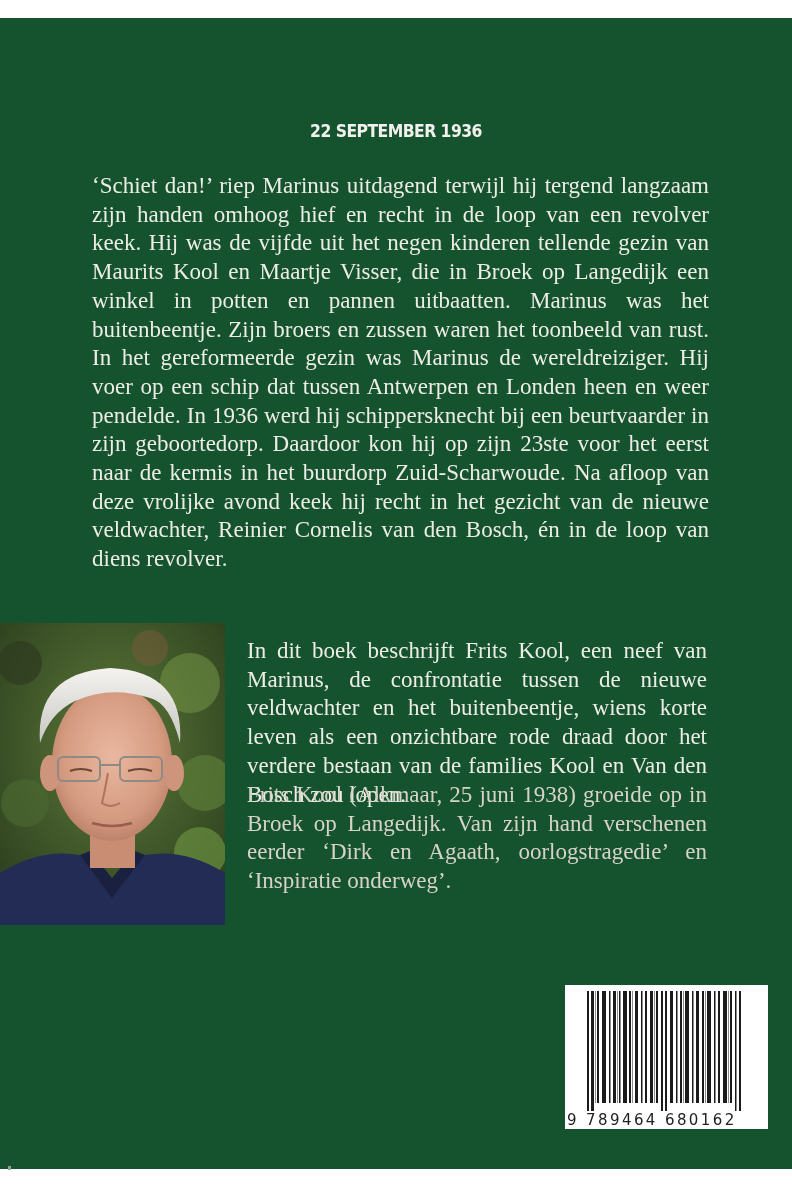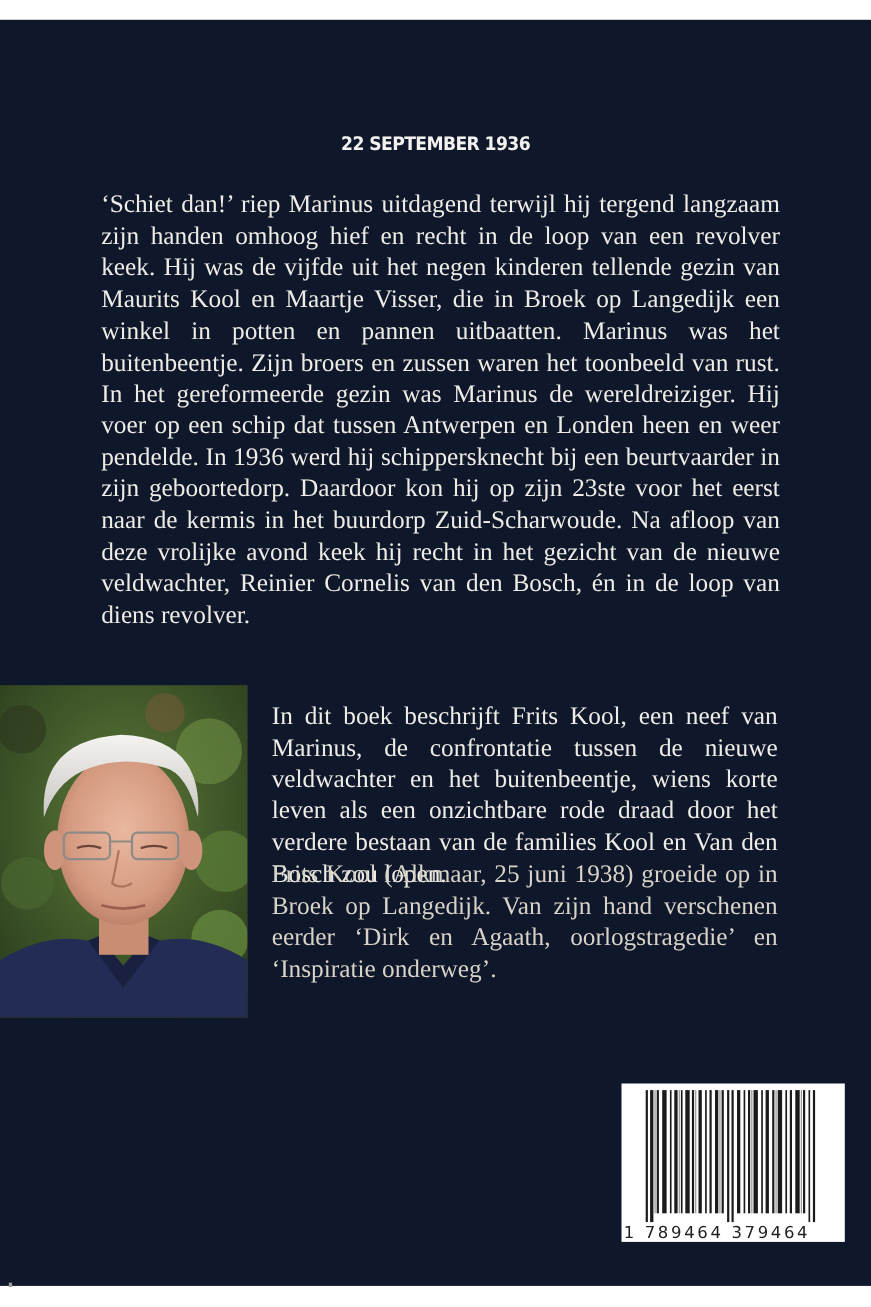--- a/index.html
+++ b/index.html
@@ -12,21 +12,21 @@
       height: 1188px;
       position: relative;
       overflow: hidden;
     }
     .cover {
       position: absolute;
       left: 0;
       top: 18px;
       width: 792px;
       height: 1151px;
-      background: #0f172a;
+      background: #14532d;
     }
     .heading {
       position: absolute;
       left: 0;
       top: 103px;
       width: 100%;
       text-align: center;
       font-family: "DejaVu Sans", sans-serif;
       font-weight: bold;
       font-size: 17px;
@@ -195,17 +195,17 @@
       <g fill="#8a8a8a">
         <rect x="30" y="6" width="1" height="112"></rect>
         <rect x="52" y="6" width="1" height="112"></rect>
         <rect x="67" y="6" width="1" height="112"></rect>
         <rect x="89" y="6" width="1" height="112"></rect>
         <rect x="118" y="6" width="1" height="112"></rect>
         <rect x="140" y="6" width="1" height="112"></rect>
         <rect x="163" y="6" width="1" height="112"></rect>
       </g>
     </svg>
-    <div class="barcode-digits">1 789464 379464</div>
+    <div class="barcode-digits">9 789464 680162</div>
   </div>
 </div>
 
 <div class="bottom-mark"></div>
 
 </body></html>

